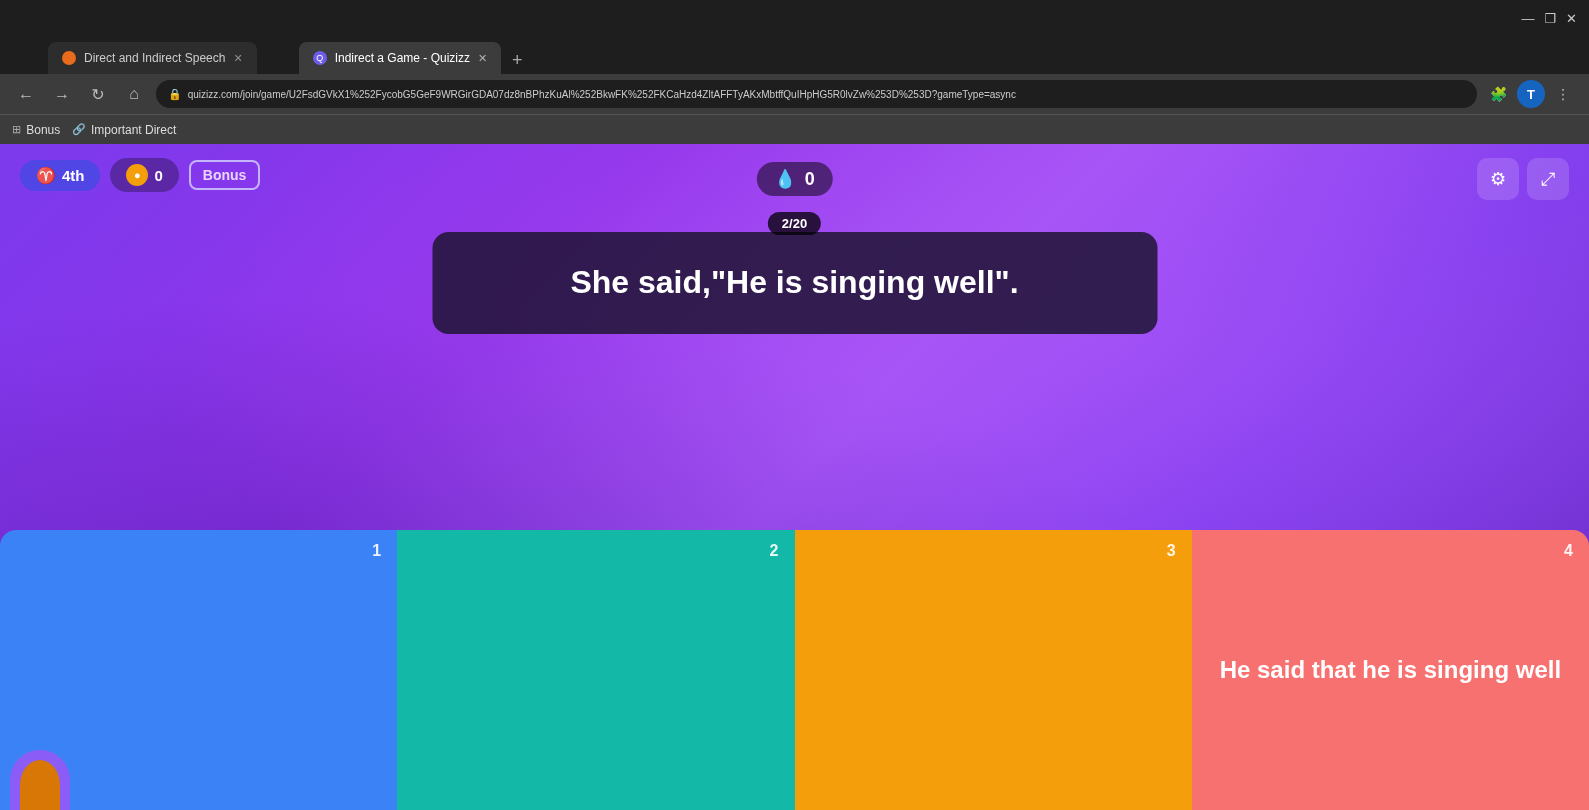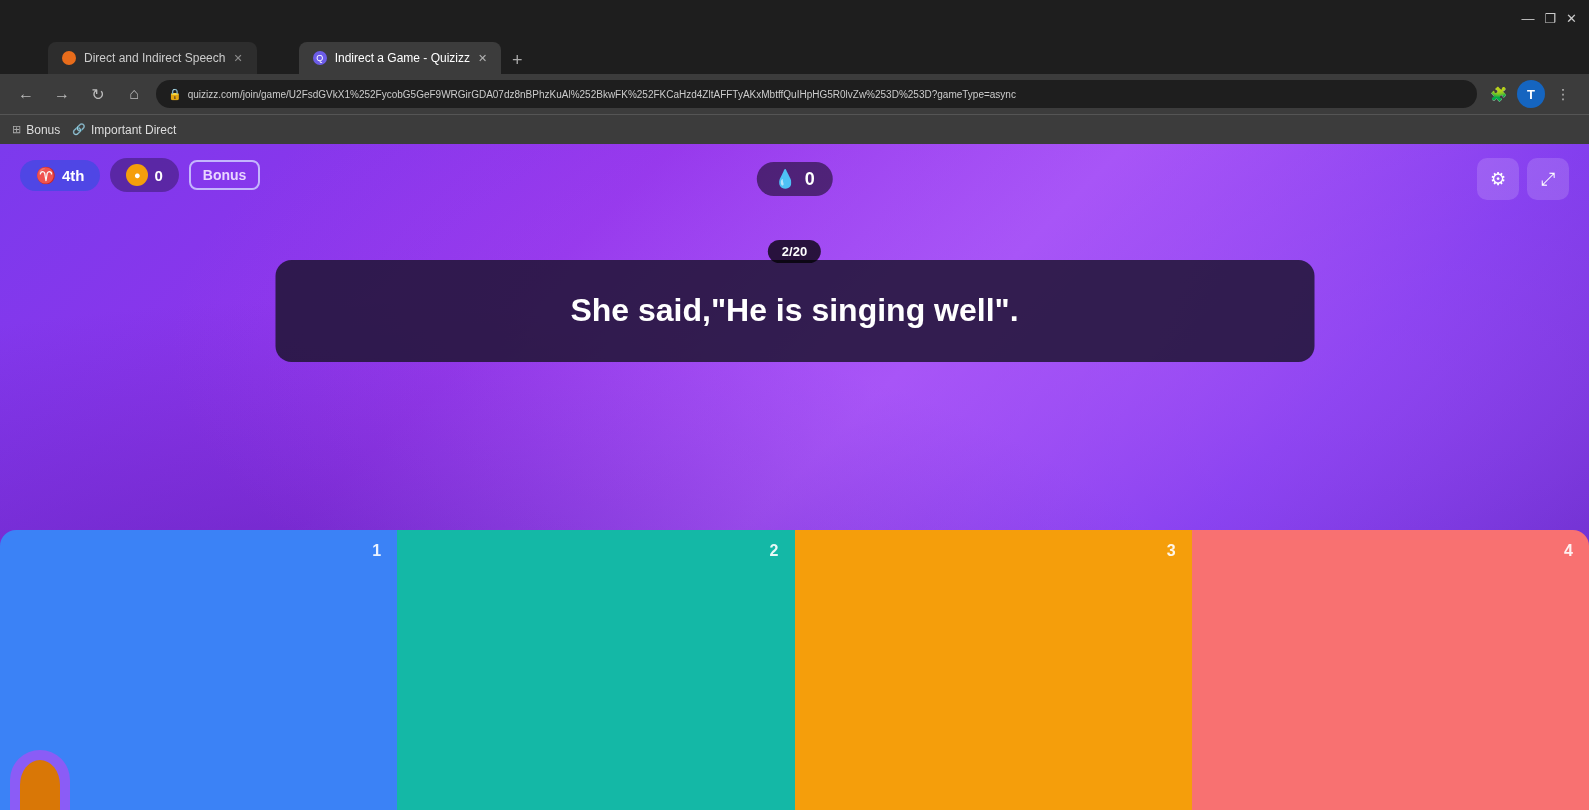--- a/index.html
+++ b/index.html
@@ -267,24 +267,24 @@
       align-items: center;
       justify-content: center;
       color: white;
       font-size: 18px;
       cursor: pointer;
     }
 
     
     .question-container {
       position: absolute;
-      top: 96px;
+      top: 68px;
       left: 50%;
       transform: translateX(-50%);
-      width: 1039px;
+      width: 725px;
     }
     .question-number-badge {
       background: rgba(0,0,0,0.75);
       color: white;
       border-radius: 12px;
       padding: 4px 14px;
       font-size: 13px;
       font-weight: 700;
       display: inline-block;
       margin-bottom: -12px;
@@ -471,20 +471,21 @@
       <span class="answer-card-number">1</span>
     </div>
     <div class="answer-card card-teal">
       <span class="answer-card-number">2</span>
     </div>
     <div class="answer-card card-yellow">
       <span class="answer-card-number">3</span>
     </div>
     <div class="answer-card card-coral">
       <span class="answer-card-number">4</span>
+      <span class="answer-card-text">He said that he is singing well</span>
     </div>
   </div>
 
   <div class="player-avatar">
     <div class="avatar-figure"></div>
   </div>
 
 </div>
 
 </body></html>

